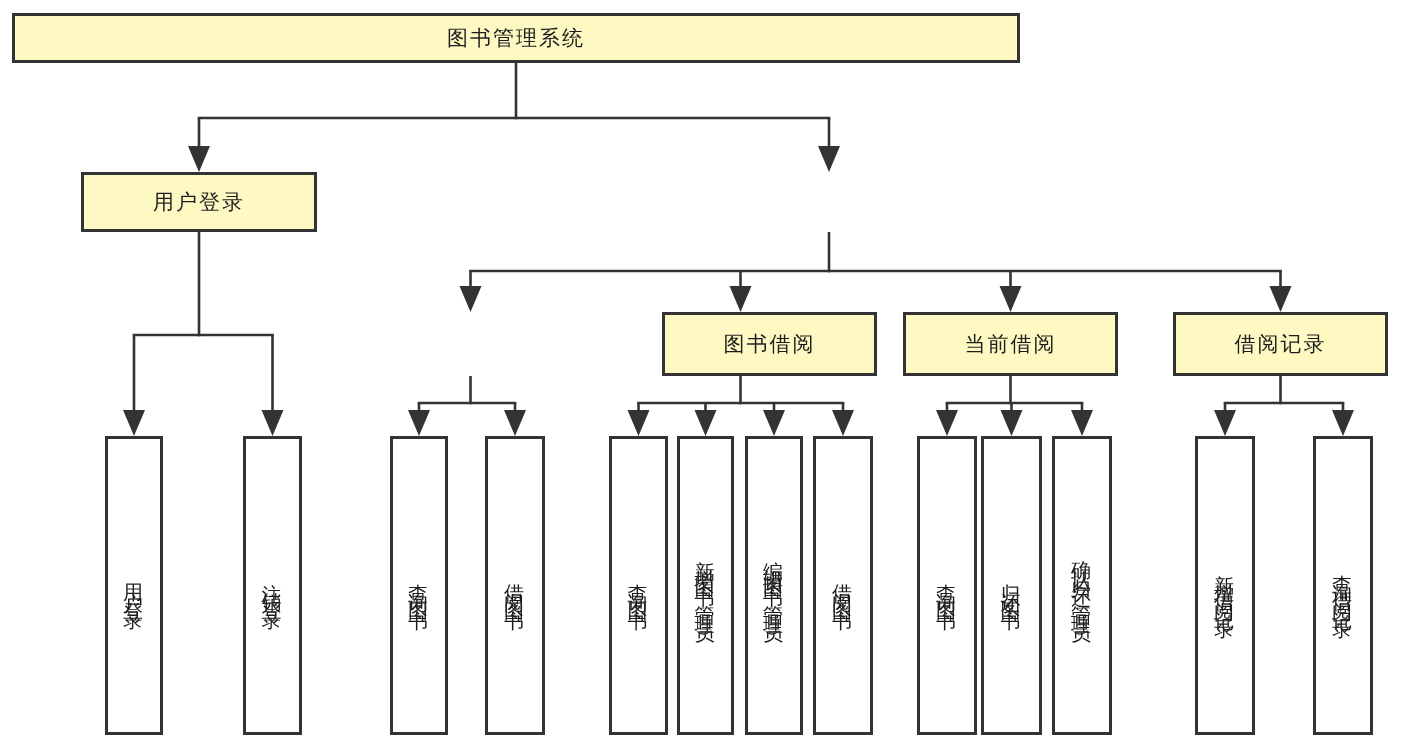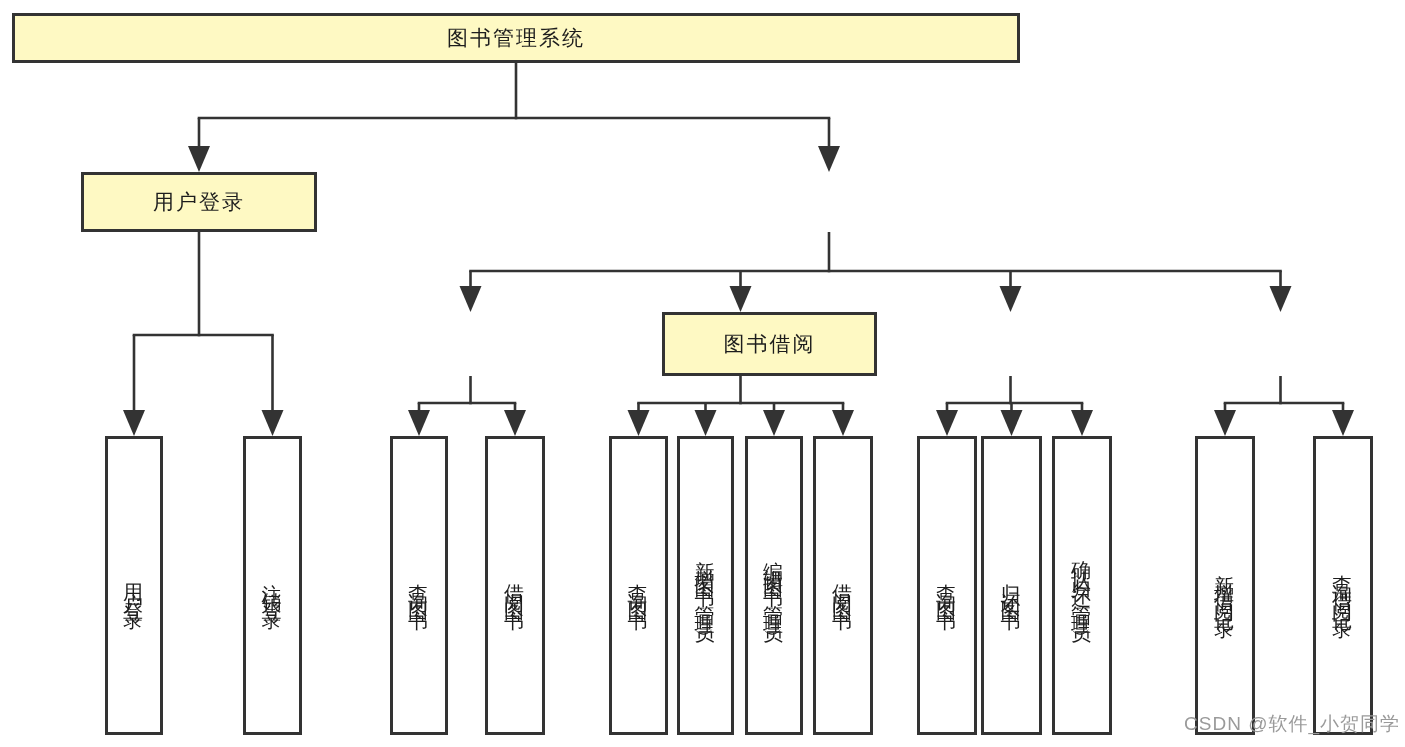--- a/index.html
+++ b/index.html
@@ -129,34 +129,35 @@
       <polygon points="1214,410 1236,410 1225,436"></polygon>
       <polygon points="1332,410 1354,410 1343,436"></polygon>
     </g>
   </svg>
 
   <div class="hbox" style="left:12px; top:13px; width:1008px; height:50px;">图书管理系统</div>
 
   <div class="hbox" style="left:81px; top:172px; width:236px; height:60px;">用户登录</div>
 
   <div class="hbox" style="left:633px; top:312px; width:215px; height:64px;margin-left:29px;">图书借阅</div>
+  <div class="hbox" style="left:903px; top:312px; width:215px; height:64px;">当前借阅</div>
+  <div class="hbox" style="left:1173px; top:312px; width:215px; height:64px;">借阅记录</div>
 
   <div class="vbox" style="left:105px; width:58px;">用户登录</div>
   <div class="vbox" style="left:243px; width:59px;">注销登录</div>
 
   <div class="vbox" style="left:390px; width:58px;">查询图书</div>
   <div class="vbox" style="left:485px; width:60px;">借阅图书</div>
 
   <div class="vbox" style="left:609px; width:59px;">查询图书</div>
   <div class="vbox" style="left:677px; width:57px;">新增图书（管理员）</div>
   <div class="vbox" style="left:745px; width:58px;">编辑图书（管理员）</div>
   <div class="vbox" style="left:813px; width:60px;">借阅图书</div>
 
   <div class="vbox" style="left:917px; width:60px;">查询图书</div>
   <div class="vbox" style="left:981px; width:61px;">归还图书</div>
   <div class="vbox" style="left:1052px; width:60px;">确认归还（管理员）</div>
 
   <div class="vbox" style="left:1195px; width:60px;">新增借阅记录</div>
   <div class="vbox" style="left:1313px; width:60px;">查询借阅记录</div>
 
-  <div id="watermark">CSDN @软件_小贺同学</div>
 
 </div>
 
 </body></html>

